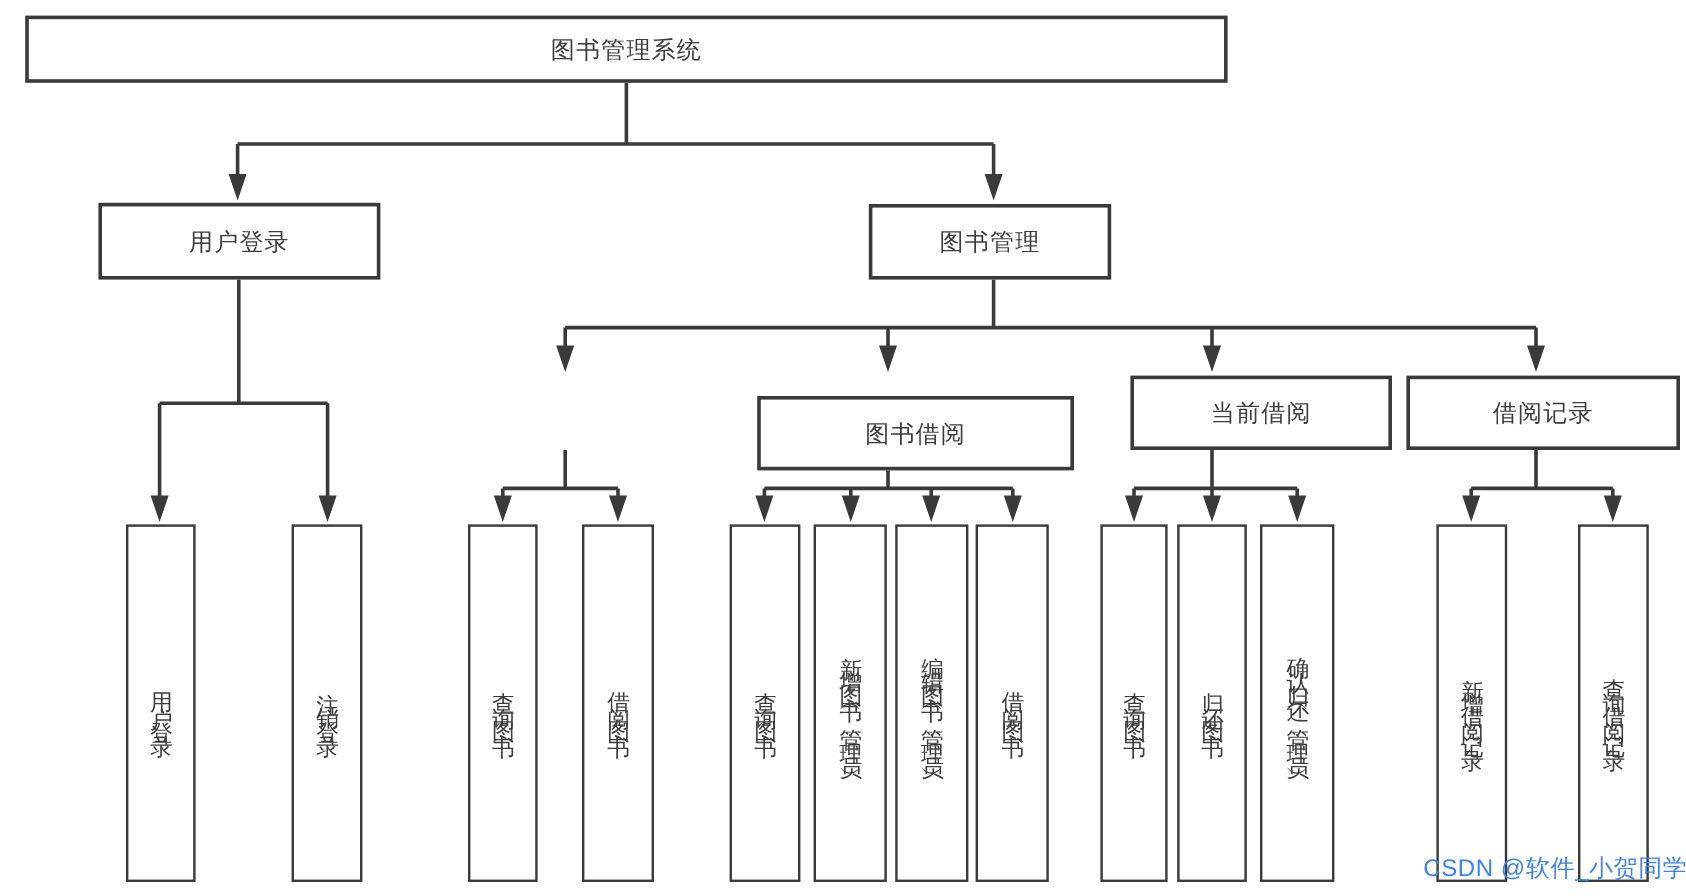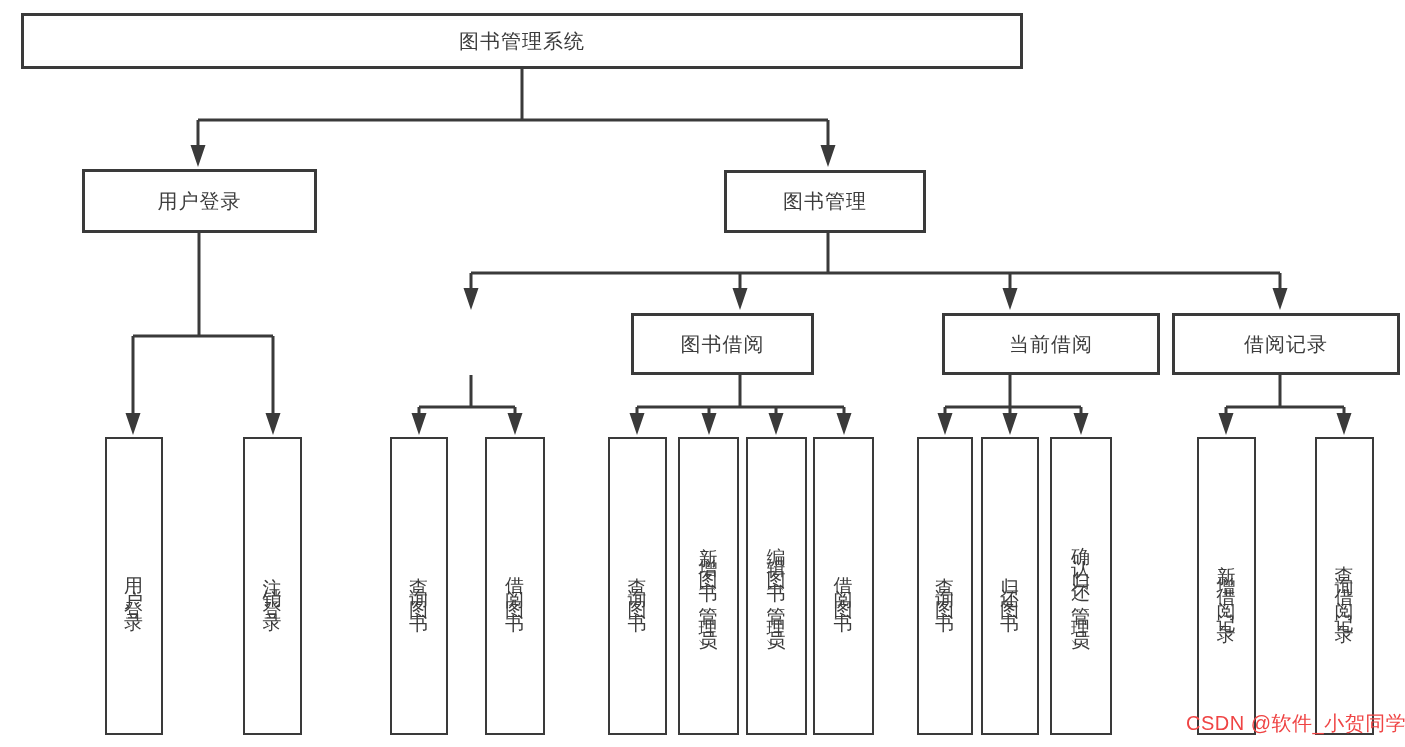--- a/index.html
+++ b/index.html
@@ -55,21 +55,21 @@
     font-size: 19px;
     line-height: 1;
     letter-spacing: 12px;
     color: #3c3c3c;
   }
   .watermark {
     position: absolute;
     left: 1186px;
     top: 710px;
     font-size: 20px;
-    color: #ef4444;
+    color: #3b82f6;
     white-space: nowrap;
     z-index: 5;
     letter-spacing: 0.5px;
   }
 </style>
 </head>
 <body>
 
 <div class="canvas">
 
@@ -108,21 +108,21 @@
       M1073.5 413 L1088.5 413 L1081 435 Z
       M1218.5 413 L1233.5 413 L1226 435 Z
       M1336.5 413 L1351.5 413 L1344 435 Z"></path>
   </svg>
 
   <div class="box" style="left:21px; top:13px; width:1002px; height:56px;">图书管理系统</div>
 
   <div class="box" style="left:82px; top:169px; width:235px; height:64px;">用户登录</div>
   <div class="box" style="left:712px; top:170px; width:202px; height:63px;margin-left:12px;">图书管理</div>
 
-  <div class="box" style="left:631px; top:313px; width:183px; height:62px;">图书借阅</div>
+  <div class="box" style="left:631px; top:330px; width:264px; height:62px;">图书借阅</div>
   <div class="box" style="left:902px; top:313px; width:218px; height:62px;margin-left:40px;">当前借阅</div>
   <div class="box" style="left:1172px; top:313px; width:228px; height:62px;">借阅记录</div>
 
   <div class="vbox" style="left:105px; top:437px; width:58px; height:298px;">
     <span class="vtext">用户登录</span>
   </div>
   <div class="vbox" style="left:243px; top:437px; width:59px; height:298px;">
     <span class="vtext">注销登录</span>
   </div>
 

